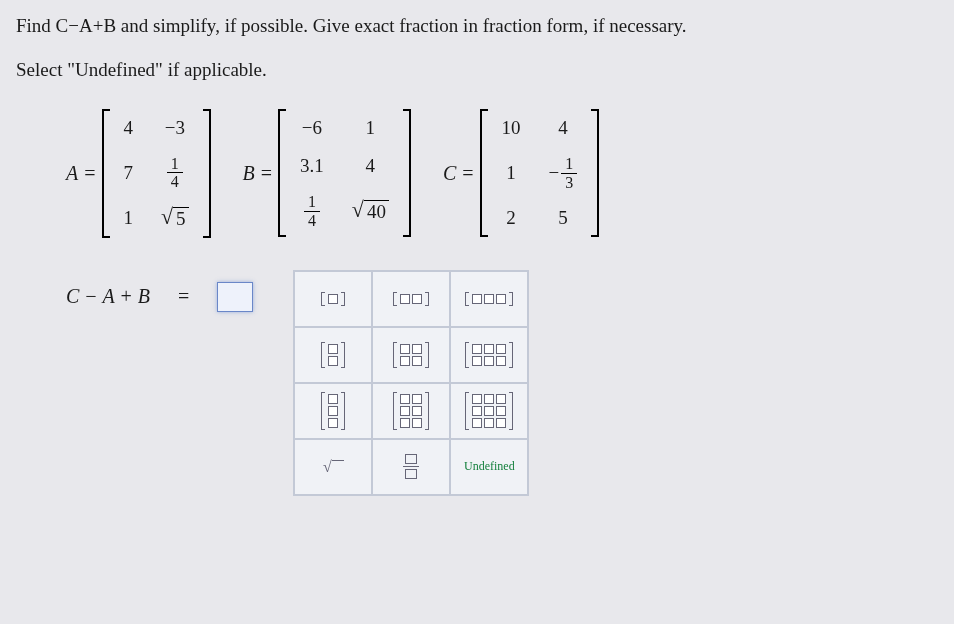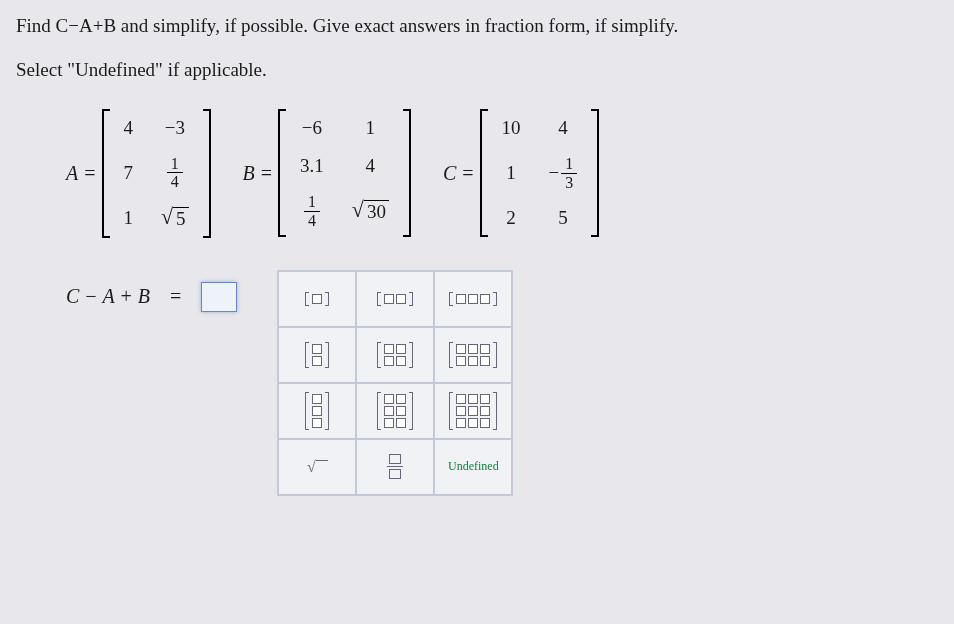--- a/index.html
+++ b/index.html
@@ -27,21 +27,21 @@
     .mtable td { padding: 8px 14px; text-align: center; font-size: 19px; min-width: 34px; }
     .frac { display: inline-flex; flex-direction: column; align-items: center; vertical-align: middle; font-size: 16px; line-height: 1.1; }
     .frac .num { border-bottom: 1.5px solid #000; padding: 0 4px; }
     .frac .den { padding: 0 4px; }
     .neg-frac { display: inline-flex; align-items: center; gap: 2px; }
     .sqrt { display: inline-flex; align-items: flex-start; }
     .sqrt-sym { font-size: 22px; line-height: 0.9; }
     .sqrt-arg { border-top: 1.5px solid #000; padding: 0 3px; }
 
     .answer-row { display: flex; align-items: flex-start; gap: 40px; margin-left: 50px; }
-    .answer-expr { display: flex; align-items: center; gap: 20px; margin-top: 12px; }
+    .answer-expr { display: flex; align-items: center; gap: 28px; margin-top: 12px; }
     .answer-box { width: 36px; height: 30px; border: 1px solid #6a87c8; background: #eef2fb; box-shadow: 0 0 4px rgba(80,120,200,0.5); }
 
     .palette { border: 1px solid #c3c9d6; background: #f8f9fb; display: grid; grid-template-columns: repeat(3, 78px); grid-auto-rows: 56px; gap: 0; }
     .pal-btn { border: 1px solid #c3c9d6; display: flex; align-items: center; justify-content: center; background: #f0f2f6; cursor: pointer; font-size: 13px; color: #556; }
     .cells { display: inline-flex; gap: 2px; }
     .cells.col { flex-direction: column; }
     .sq { width: 10px; height: 10px; border: 1px solid #667; background: #fff; }
     .grid2 { display: grid; grid-template-columns: repeat(2, 10px); gap: 2px;}
     .grid3 { display: grid; grid-template-columns: repeat(3, 10px); gap: 2px;}
     .brk-wrap { display: inline-flex; align-items: stretch; }
@@ -53,21 +53,21 @@
     .mini-sqrt .ms-arg { border-top:1px solid #667; width:12px; height:12px; margin-top:2px; border-left:none;}
     .mini-frac { display:inline-flex; flex-direction:column; align-items:center; font-size:11px;}
     .mini-frac .mn { width:12px; height:10px; border:1px solid #667; margin-bottom:2px;}
     .mini-frac .line { width:16px; height:1px; background:#667;}
     .mini-frac .md { width:12px; height:10px; border:1px solid #667; margin-top:2px;}
     .undef { font-size: 12px; color:#15803d;}
   </style>
 </head>
 <body>
 
-<div class="question">Find C−A+B and simplify, if possible. Give exact answers in fraction form, if simplify.</div>
+<div class="question">Find C−A+B and simplify, if possible. Give exact fraction in fraction form, if necessary.</div>
 <div class="instruction">Select "Undefined" if applicable.</div>
 
 <div class="matrices-row">
 
   <div class="mat-expr">
     <span class="label">A</span>
     <span class="eq">=</span>
     <div class="matrix">
       <div class="bracket left"></div>
       <table class="mtable">
@@ -118,21 +118,21 @@
         <tr>
           <td>
             <span class="frac">
               <span class="num">1</span>
               <span class="den">4</span>
             </span>
           </td>
           <td>
             <span class="sqrt">
               <span class="sqrt-sym">√</span>
-              <span class="sqrt-arg">30</span>
+              <span class="sqrt-arg">40</span>
             </span>
           </td>
         </tr>
       </tbody>
         </table>
       <div class="bracket right"></div>
     </div>
   </div>
 
   <div class="mat-expr">

